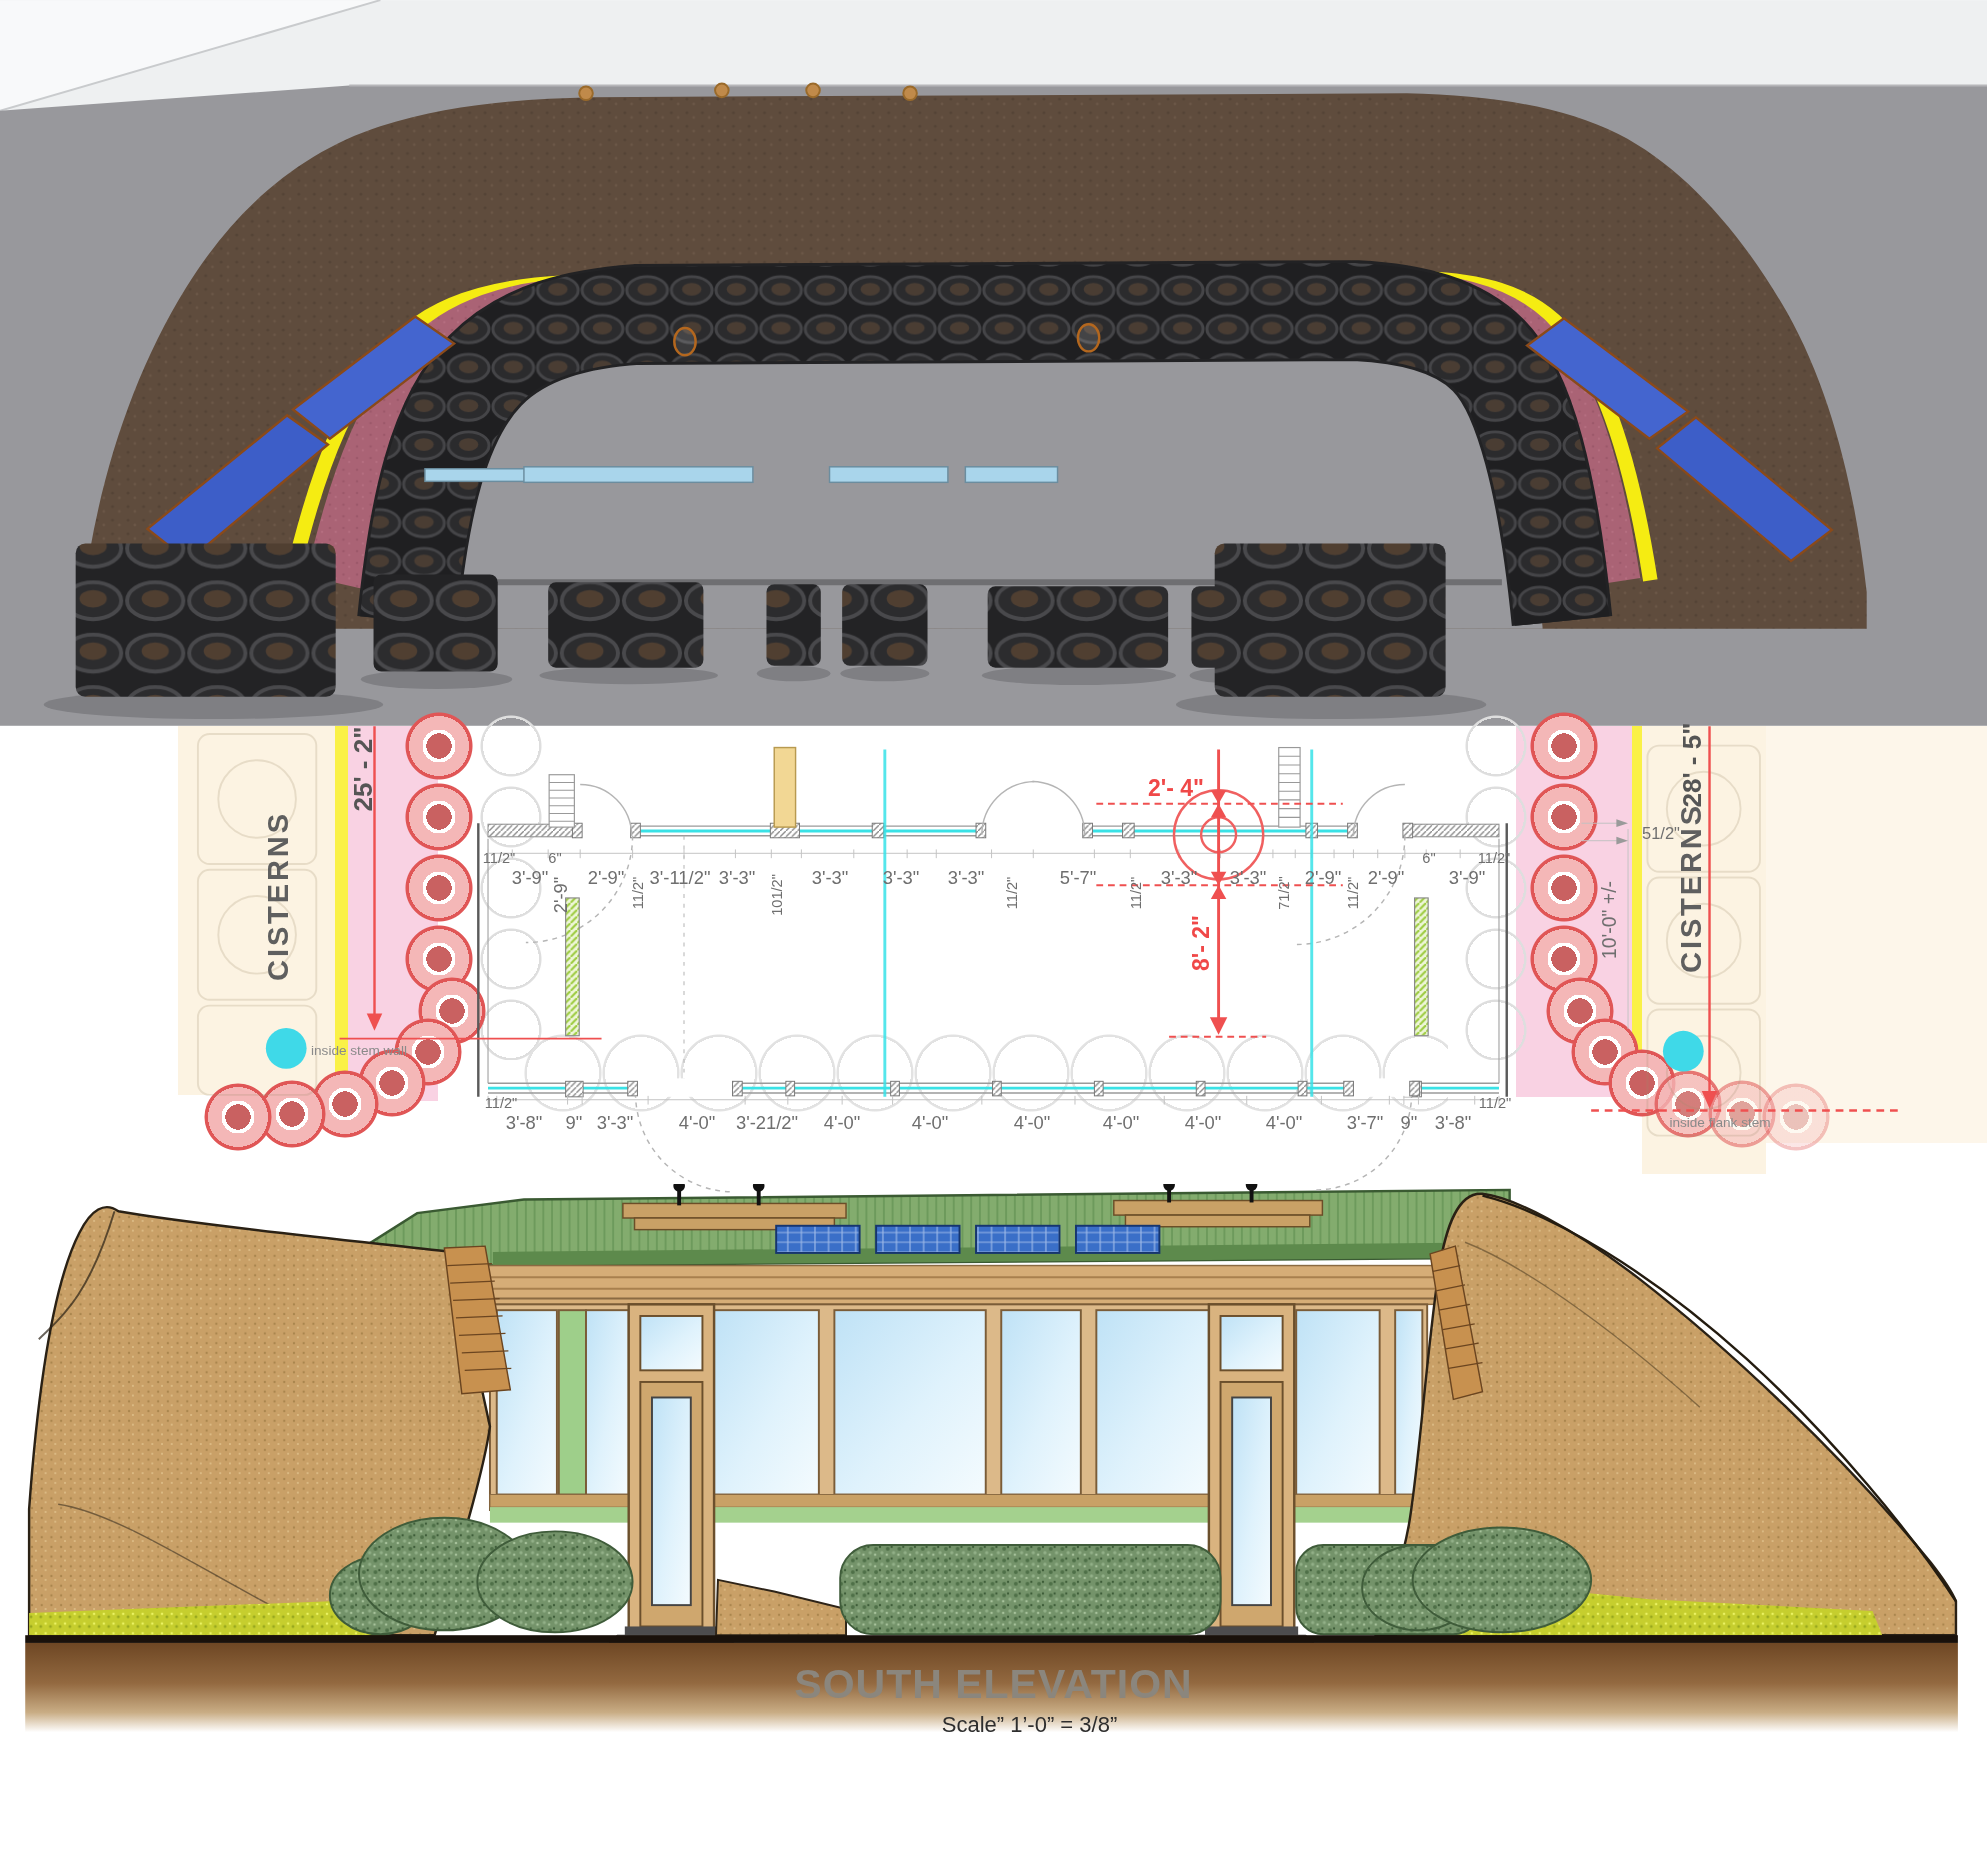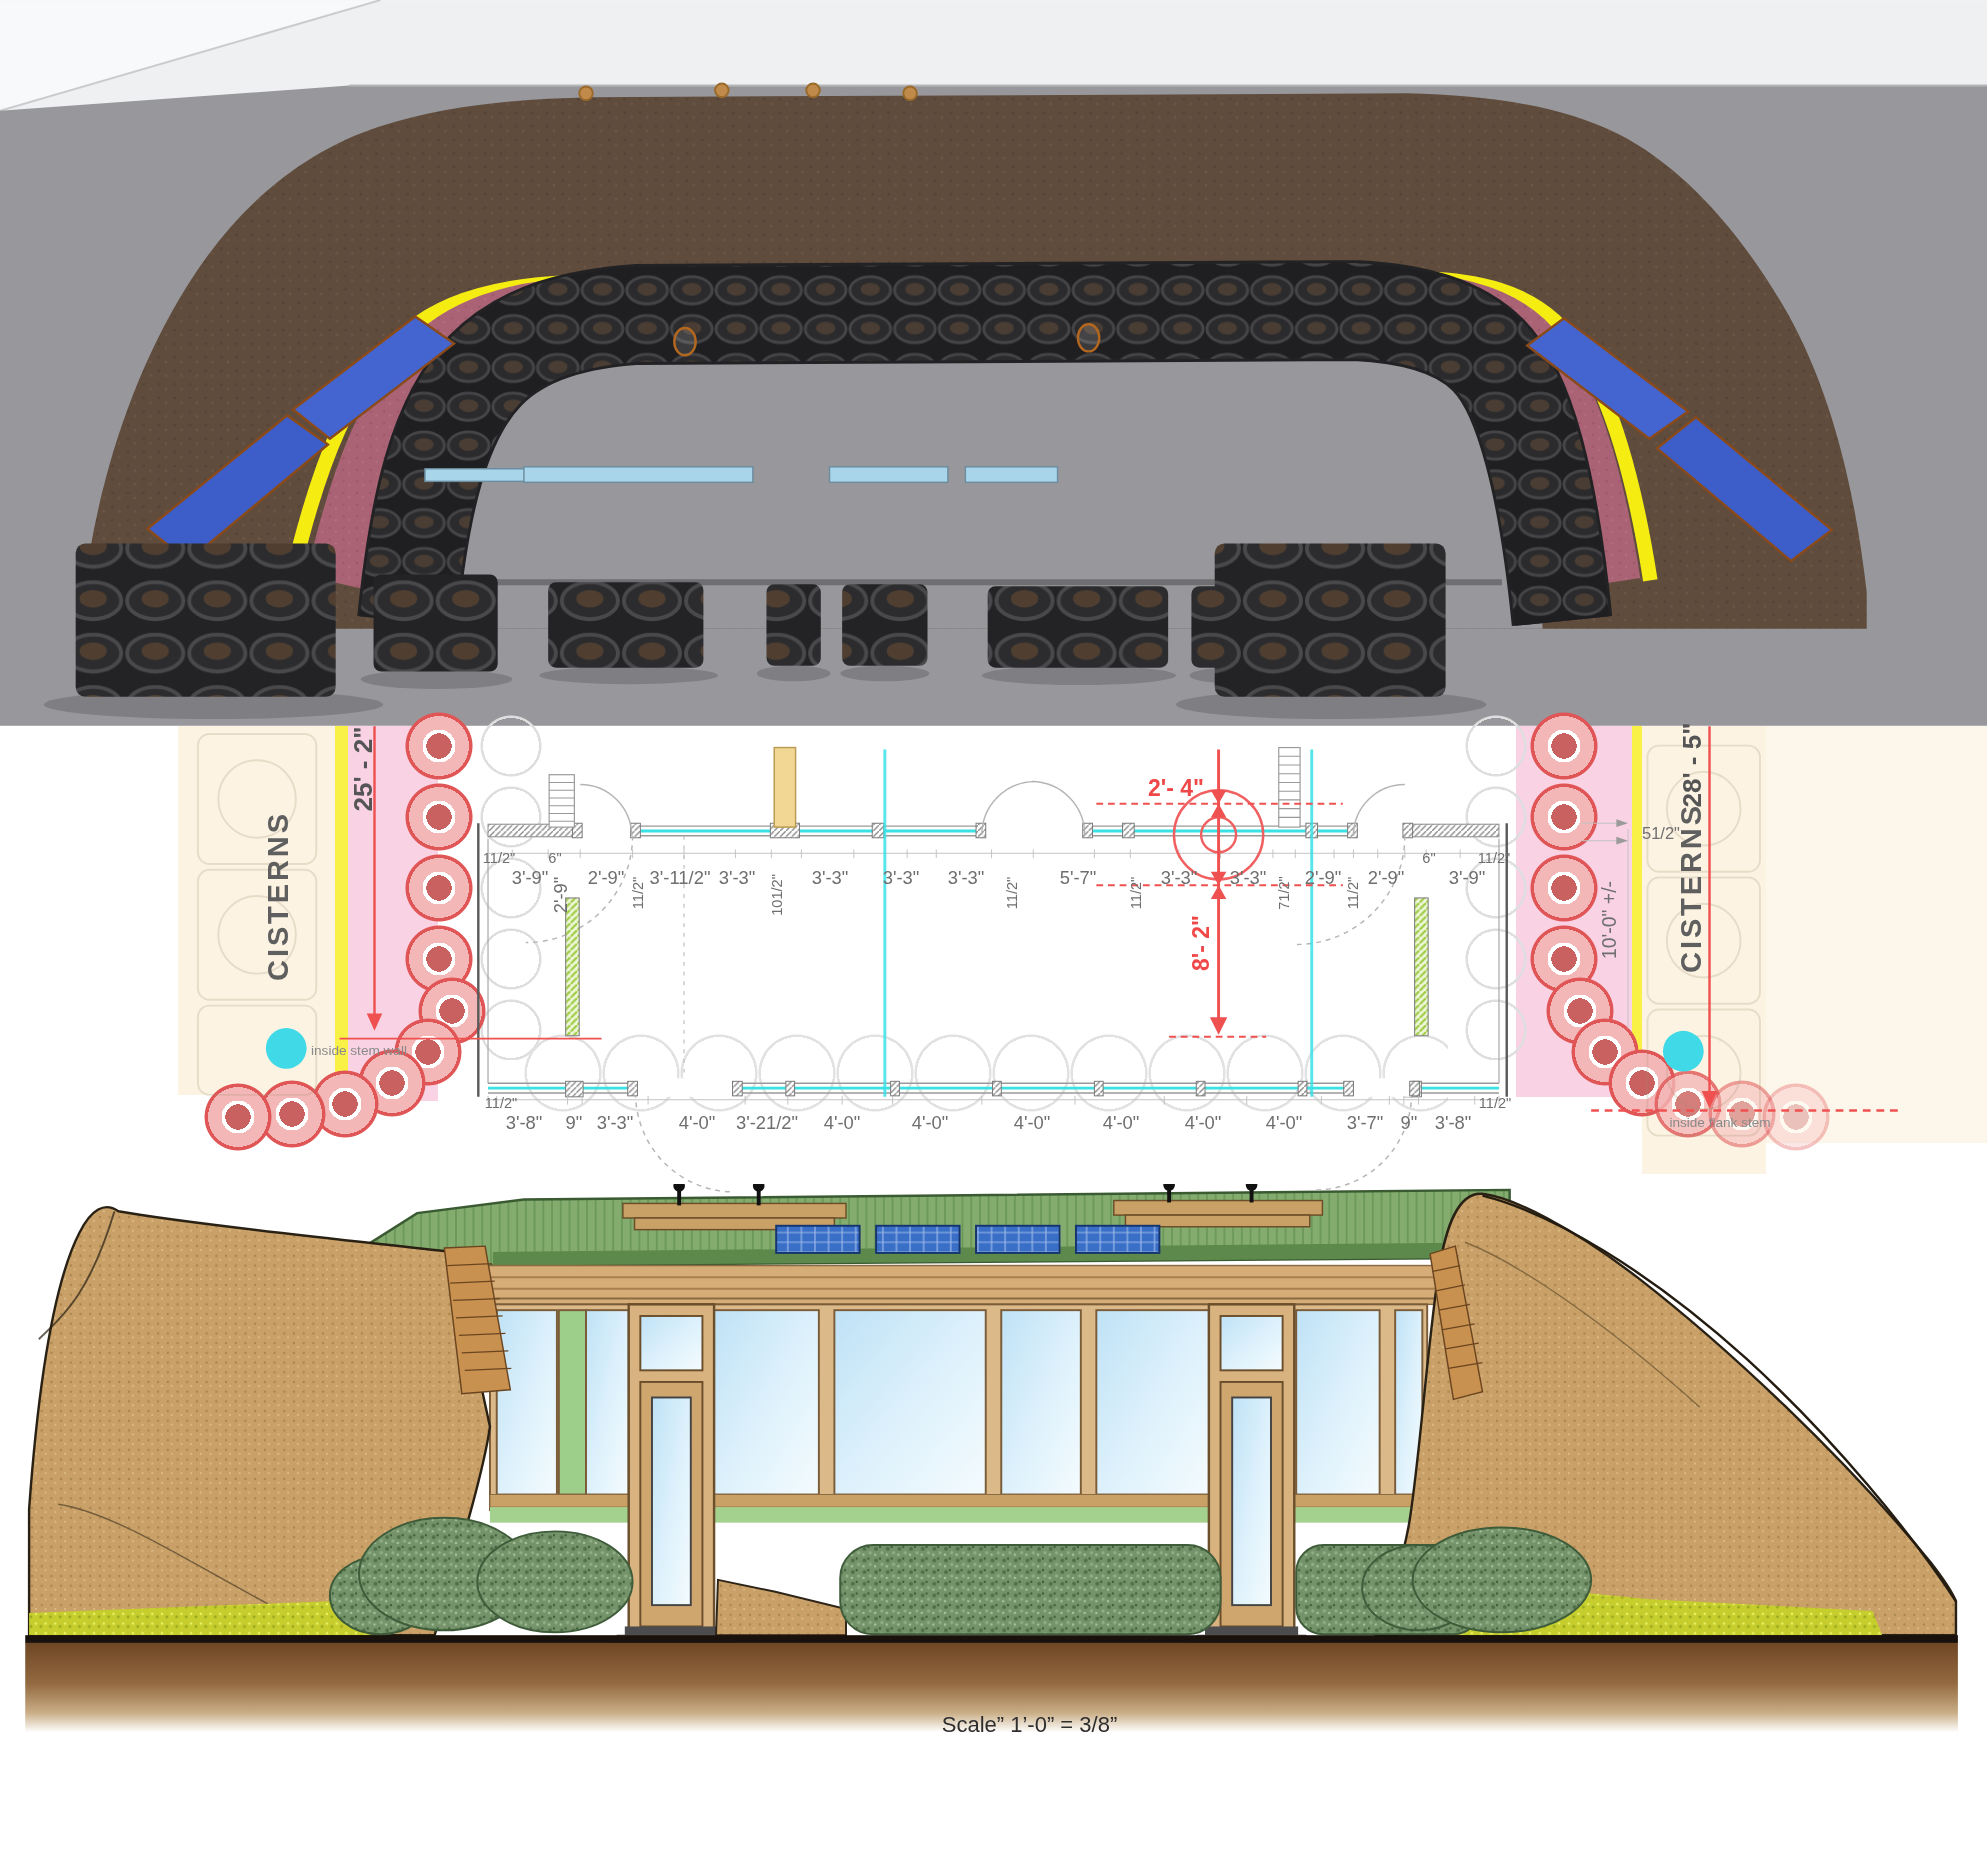--- a/index.html
+++ b/index.html
@@ -521,15 +521,16 @@
       <rect x="866" y="372" width="392" height="92" rx="34" fill="url(#bush)"></rect>
       <rect x="1336" y="372" width="190" height="92" rx="28" fill="url(#bush)"></rect>
       <ellipse cx="1462" cy="416" rx="58" ry="44" fill="url(#bush)"></ellipse>
       <ellipse cx="1548" cy="408" rx="92" ry="54" fill="url(#bush)"></ellipse>
     </g>
 
     <rect x="26" y="465" width="1992" height="8" fill="#19110b"></rect>
     <rect x="26" y="473" width="1992" height="92" fill="url(#groundgrad)"></rect>
   </svg>
 
+  <div class="elev-title">SOUTH ELEVATION</div>
   <div class="elev-scale">Scale” 1’-0” = 3/8”</div>
 </div>
 
 
 </body></html>

